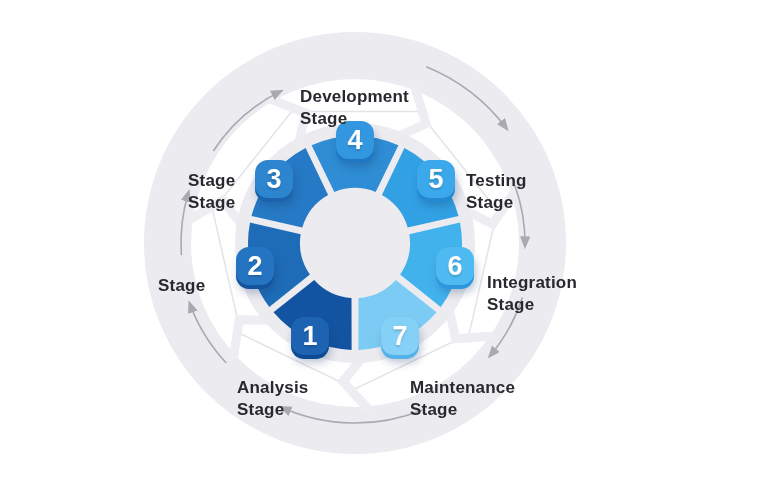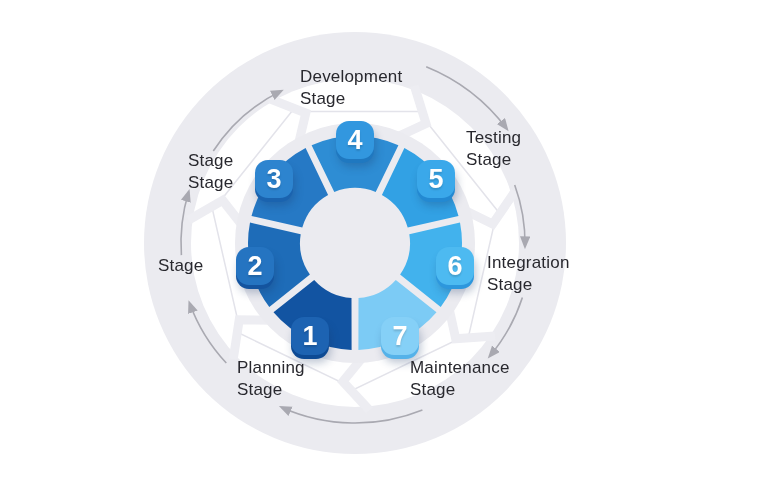--- a/index.html
+++ b/index.html
@@ -7,24 +7,25 @@
     position:relative;
     width:768px;height:482px;
     overflow:hidden;
     font-family:"Liberation Sans","DejaVu Sans",sans-serif;
   }
   .canvas svg{position:absolute;left:0;top:0;}
   .stage-label{
     position:absolute;
     font-size:17px;
     line-height:22px;
-    font-weight:400;
+    font-weight:700;
     letter-spacing:0.2px;
     color:#28282e;
     white-space:nowrap;
+    margin-top:20px;
   }
   .badge{
     position:absolute;
     width:38px;height:38px;
     border-radius:13px;
     text-align:center;
     line-height:38px;
     font-size:27px;
     font-weight:700;
     color:#ffffff;
@@ -71,35 +72,35 @@
 
   <div class="badge" style="left: 291px; top: 317px; background: rgb(29, 99, 178); box-shadow: rgb(13, 74, 148) 0px 4px 0px, rgba(25, 55, 100, 0.28) 2px 8px 9px;"><span>1</span></div>
   <div class="badge" style="left: 236px; top: 247px; background: rgb(37, 116, 193); box-shadow: rgb(20, 84, 159) 0px 4px 0px, rgba(25, 55, 100, 0.28) 2px 8px 9px;"><span>2</span></div>
   <div class="badge" style="left: 255px; top: 160px; background: rgb(45, 132, 207); box-shadow: rgb(26, 99, 175) 0px 4px 0px, rgba(25, 55, 100, 0.28) 2px 8px 9px;"><span>3</span></div>
   <div class="badge" style="left: 336px; top: 121px; background: rgb(50, 151, 223); box-shadow: rgb(31, 120, 192) 0px 4px 0px, rgba(25, 55, 100, 0.28) 2px 8px 9px;"><span>4</span></div>
   <div class="badge" style="left: 417px; top: 160px; background: rgb(58, 168, 234); box-shadow: rgb(35, 137, 210) 0px 4px 0px, rgba(25, 55, 100, 0.28) 2px 8px 9px;"><span>5</span></div>
   <div class="badge" style="left: 436px; top: 247px; background: rgb(77, 186, 241); box-shadow: rgb(45, 151, 221) 0px 4px 0px, rgba(25, 55, 100, 0.28) 2px 8px 9px;"><span>6</span></div>
   <div class="badge" style="left: 381px; top: 317px; background: rgb(133, 208, 247); box-shadow: rgb(85, 178, 233) 0px 4px 0px, rgba(25, 55, 100, 0.28) 2px 8px 9px;"><span>7</span></div>
 
   <div class="stage-label" style="left:237px;top:357px">
-    <div>Planning</div>
+    <div>Analysis</div>
     <div>Stage</div>
   </div>
   <div class="stage-label" style="left:158px;top:255px">
     <div>Stage</div>
   </div>
   <div class="stage-label" style="left:188px;top:150px">
     <div>Stage</div>
     <div>Stage</div>
   </div>
   <div class="stage-label" style="left:300px;top:66px">
     <div>Development</div>
     <div>Stage</div>
   </div>
-  <div class="stage-label" style="left:466px;top:127px">
+  <div class="stage-label" style="left:466px;top:150px">
     <div>Testing</div>
     <div>Stage</div>
   </div>
   <div class="stage-label" style="left:487px;top:252px">
     <div>Integration</div>
     <div>Stage</div>
   </div>
   <div class="stage-label" style="left:410px;top:357px">
     <div>Maintenance</div>
     <div>Stage</div>

